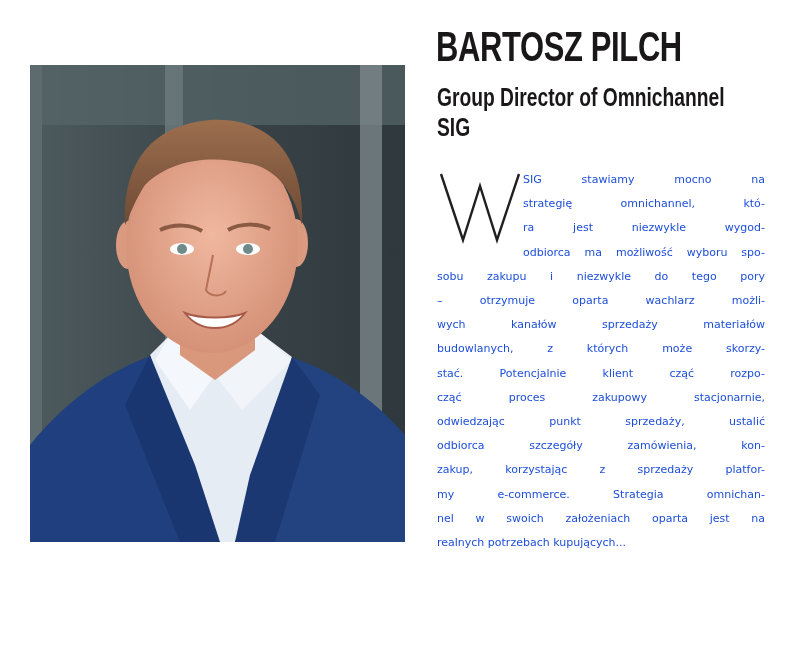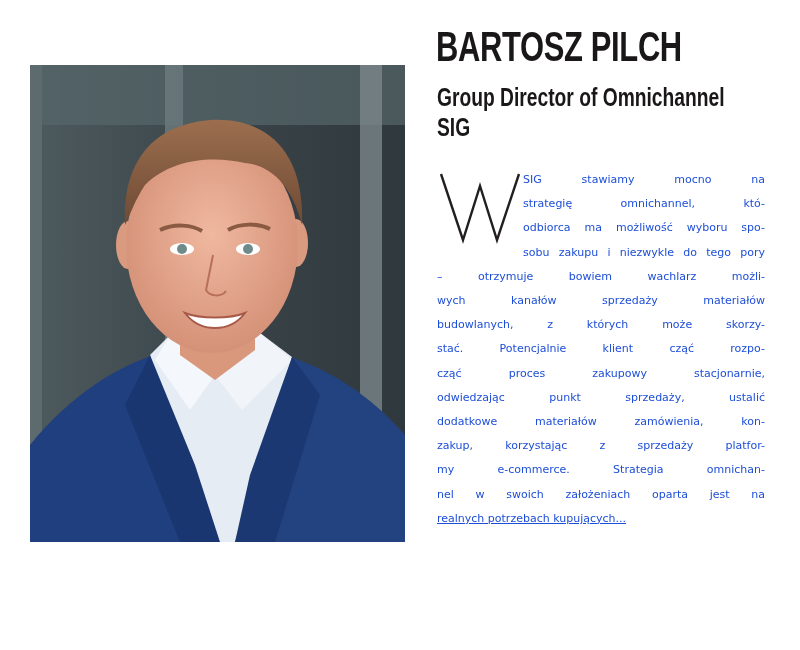--- a/index.html
+++ b/index.html
@@ -4,21 +4,21 @@
 <style>
   html, body { margin:0; padding:0; background:#ffffff; }
   body { width:800px; height:650px; position:relative; overflow:hidden; font-family:"DejaVu Sans", sans-serif; color:#231f20; }
   .photo { position:absolute; left:30px; top:65px; width:375px; height:477px; overflow:hidden; background:#3a4448; }
   .photo svg { display:block; }
   .name { position:absolute; left:436px; top:22px; font-family:"Liberation Sans", sans-serif; font-weight:bold; font-size:43px; letter-spacing:-0.5px; transform:scaleX(0.72); transform-origin:left top; white-space:nowrap; color:#1a1718; line-height:48px; }
   .title { position:absolute; left:437px; top:82px; font-family:"Liberation Sans", sans-serif; font-weight:bold; font-size:26px; transform:scaleX(0.74); transform-origin:left top; white-space:nowrap; color:#1a1718; line-height:30px; }
   .body { position:absolute; left:437px; top:168px; width:328px; font-family:"DejaVu Sans", sans-serif; font-size:11px; line-height:24.2px; color:#1d4ed8; text-align:justify; }
   .dropcap { float:left; width:86px; height:76px; margin:0 0 0 0; }
   .line { display:block; text-align:justify; text-align-last:justify; white-space:nowrap; }
-  .line.last { text-align-last:left;text-decoration:underline; }
+  .line.last { text-align-last:left; }
 </style>
 </head>
 <body>
 
 <div class="photo">
   <svg width="375" height="477" viewBox="0 0 375 477">
     <defs>
       <linearGradient id="bg" x1="0" y1="0" x2="1" y2="0">
         <stop offset="0" stop-color="#4d5a5e"></stop>
         <stop offset="0.5" stop-color="#3b4549"></stop>
@@ -77,26 +77,27 @@
   <div>Group Director of Omnichannel</div>
   <div>SIG</div>
 </div>
 
 <div class="body">
   <svg class="dropcap" viewBox="0 0 86 76">
     <path d="M4,6 L26,72 L43,18 L60,72 L82,6" stroke="#231f20" stroke-width="2.4" fill="none" stroke-linejoin="miter"></path>
   </svg>
   <span class="line" style="padding-left:10px">SIG stawiamy mocno na</span>
   <span class="line">strategię omnichannel, któ-</span>
+  <span class="line">ra jest niezwykle wygod-</span>
   <span class="line">odbiorca ma możliwość wyboru spo-</span>
   <span class="line">sobu zakupu i niezwykle do tego pory</span>
-  <span class="line">– otrzymuje bowiem wachlarz możli-</span>
+  <span class="line">– otrzymuje oparta wachlarz możli-</span>
   <span class="line">wych kanałów sprzedaży materiałów</span>
   <span class="line">budowlanych, z których może skorzy-</span>
   <span class="line">stać. Potencjalnie klient cząć rozpo-</span>
   <span class="line">cząć proces zakupowy stacjonarnie,</span>
   <span class="line">odwiedzając punkt sprzedaży, ustalić</span>
-  <span class="line">dodatkowe materiałów zamówienia, kon-</span>
+  <span class="line">odbiorca szczegóły zamówienia, kon-</span>
   <span class="line">zakup, korzystając z sprzedaży platfor-</span>
   <span class="line">my e-commerce. Strategia omnichan-</span>
   <span class="line">nel w swoich założeniach oparta jest na</span>
   <span class="line last">realnych potrzebach kupujących...</span>
 </div>
 
 </body></html>

